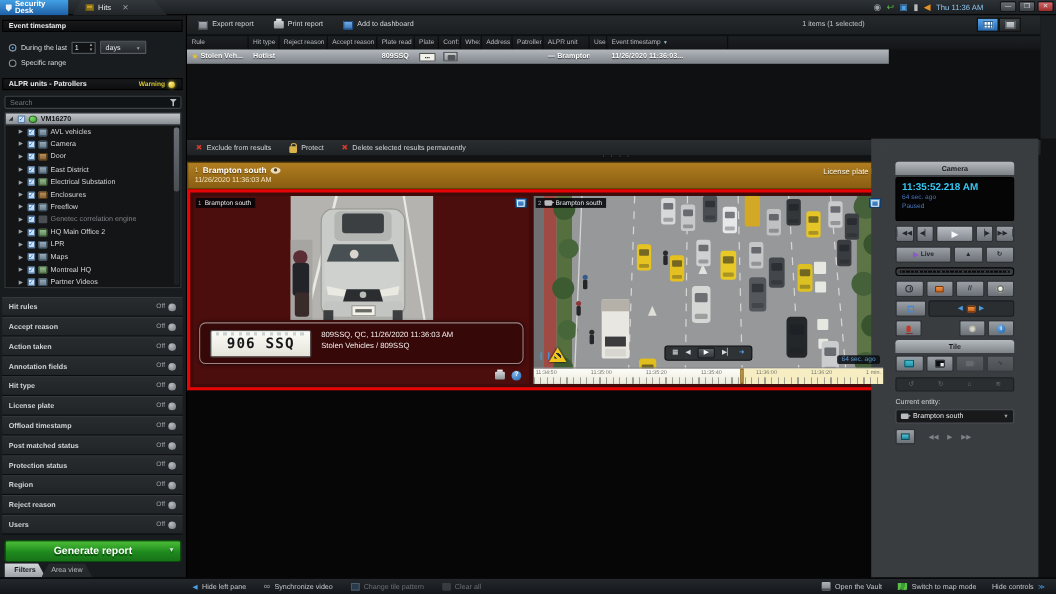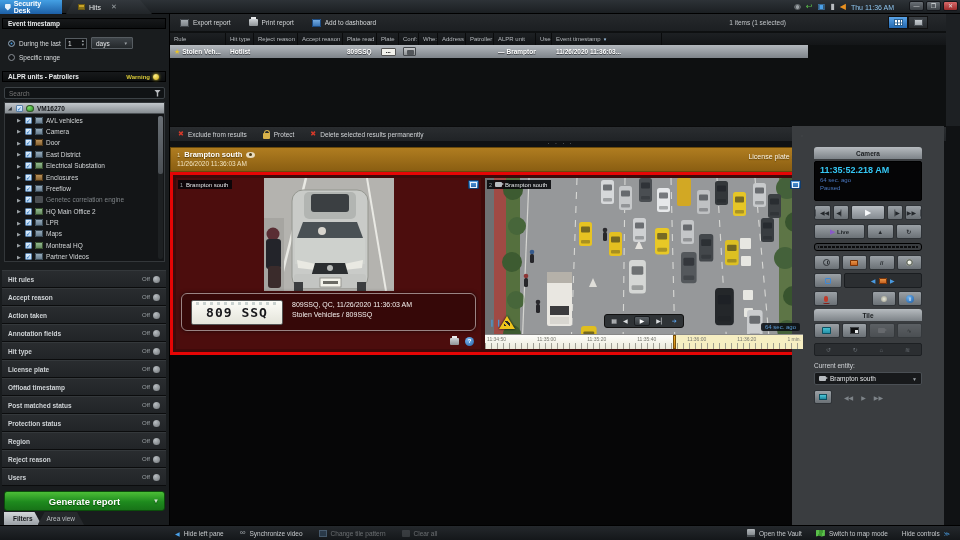--- a/index.html
+++ b/index.html
@@ -602,21 +602,21 @@
         <rect x="59" y="103" width="15" height="3" fill="#6a6a64"></rect>
         <rect x="30" y="104" width="9" height="9" fill="#3c3e40"></rect>
         <rect x="93" y="104" width="9" height="9" fill="#3c3e40"></rect>
       </svg>
       <div class="tile-hdr">
         <span class="tile-idx">1</span>
         <span>Brampton south</span>
       </div>
       <span class="tile-max"></span>
       <div class="lpr-caption">
-        <div class="lpr-plate">809 SSQ</div>
+        <div class="lpr-plate">906 SSQ</div>
         <div class="lpr-lines">
           <div>809SSQ, QC, 11/26/2020 11:36:03 AM</div>
           <div>Stolen Vehicles / 809SSQ</div>
         </div>
       </div>
       <div class="tile-tools">
         <span class="printer"></span>
         <span class="help-ico">?</span>
       </div>
     </div>

